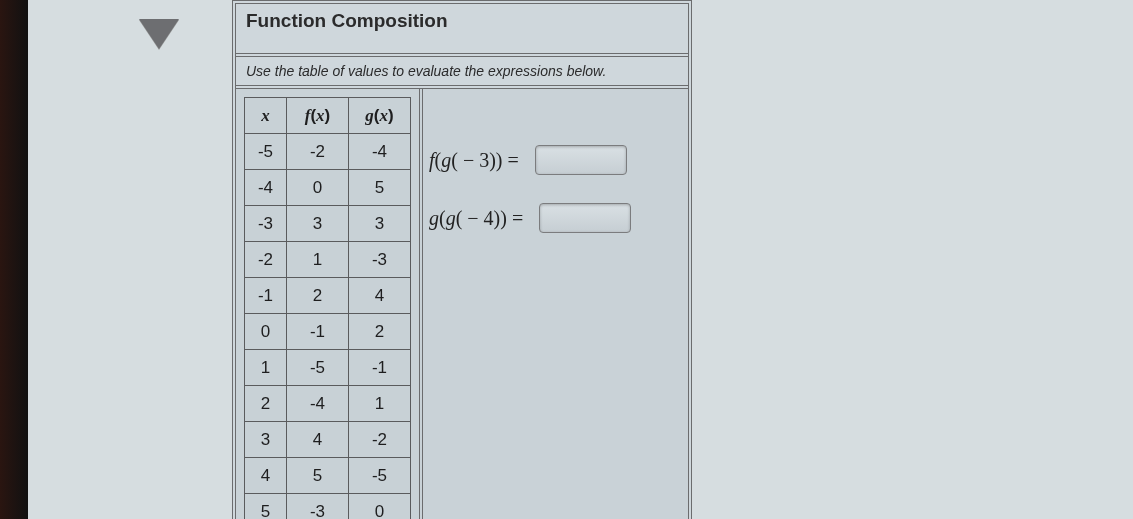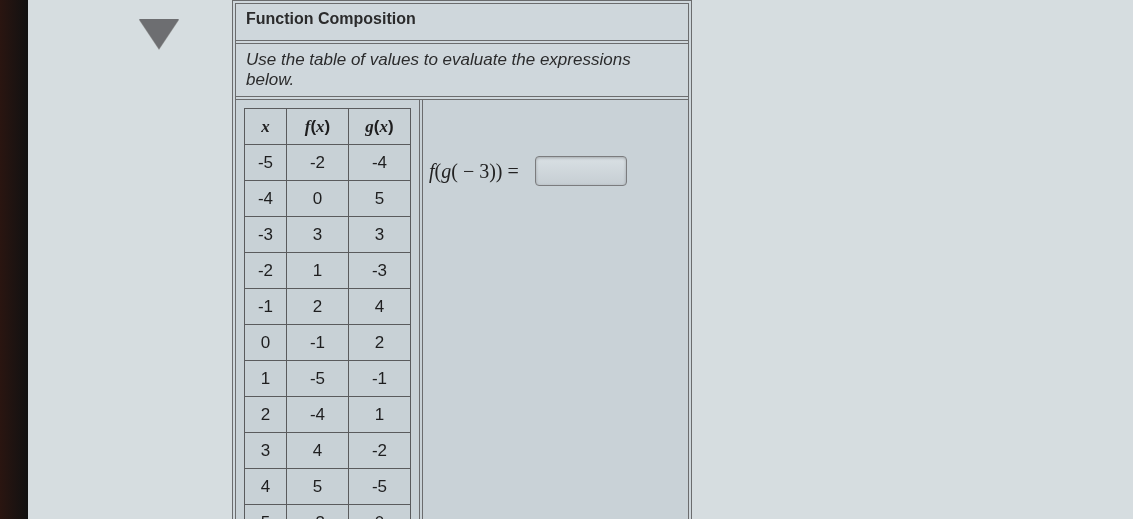--- a/index.html
+++ b/index.html
@@ -42,30 +42,30 @@
     .outer-table {
       position: absolute;
       left: 204px;
       top: 0;
       border: 4px double #6b6c6e;
       background: #cfd7dc;
       width: 460px;
     }
     .title-cell {
       border-bottom: 4px double #6b6c6e;
-      padding: 6px 10px 12px;
-      font-size: 16px;
+      padding: 6px 10px 21px;
+      font-size: 19px;
       font-weight: bold;
       color: #2b2b2c;
       background: #cfd7dc;
     }
     .instr-cell {
       border-bottom: 4px double #6b6c6e;
       padding: 6px 10px;
-      font-size: 17px;
+      font-size: 14px;
       font-style: italic;
       color: #2b2b2c;
       background: #cfd7dc;
     }
     .body-row {
       display: flex;
       background: #c9d2d7;
     }
     .left-col {
       padding: 8px;
@@ -204,17 +204,21 @@
               </tr>
           </tbody>
         </table>
       </div>
 
       <div class="right-col">
         <div class="expr-line">
           <span><span class="fn">f</span>(<span class="fn">g</span>( − 3)) =</span>
           <input class="answer-input" type="text" value="" style="">
         </div>
+        <div class="expr-line">
+          <span><span class="fn">g</span>(<span class="fn">g</span>( − 4)) =</span>
+          <input class="answer-input" type="text" value="" style="">
+        </div>
       </div>
 
     </div>
   </div>
 </div>
 
 </body></html>

